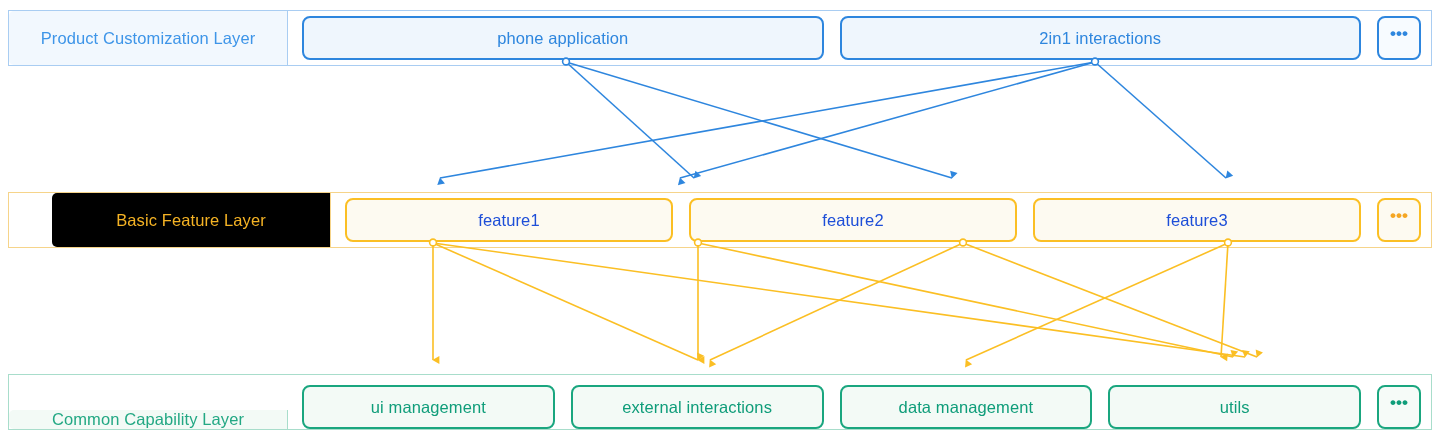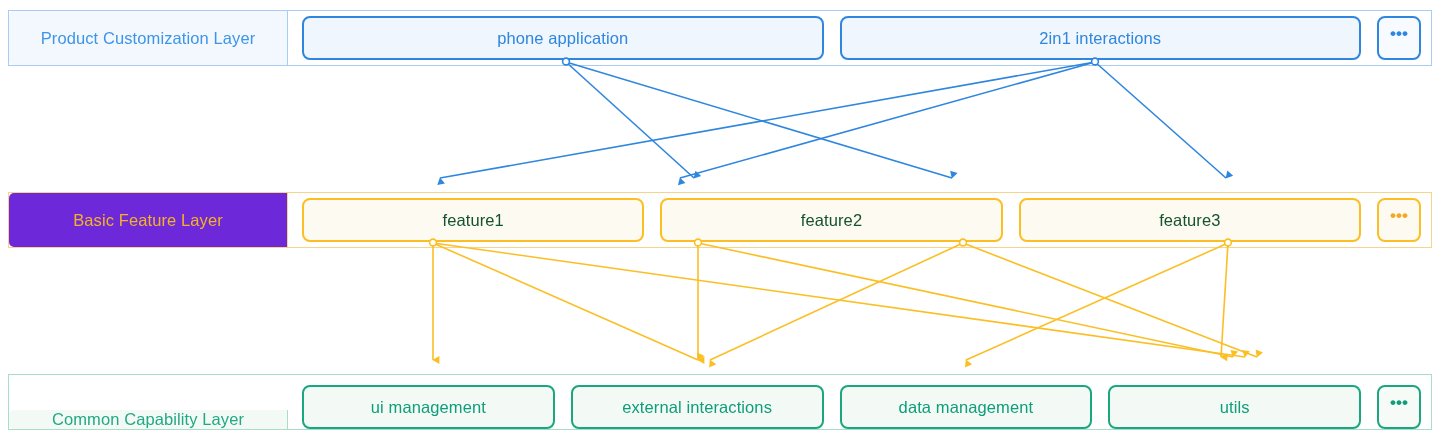--- a/index.html
+++ b/index.html
@@ -33,21 +33,21 @@
     display:flex;
     align-items:center;
     justify-content:center;
     border-right:1.5px solid;
     box-sizing:border-box;
     font-size:16.5px;
     letter-spacing:.1px;
     border-radius:5px 0 0 5px;
   }
   .blue  .layer-label{ background:#f2f8fe; border-right-color:#a9cdf2; color:#3e95e8; }
-  .amber .layer-label{ background:#6d28d9; border-right-color:#f6d48a; color:#f5b324; }
+  .amber .layer-label{ background:#000000; border-right-color:#f6d48a; color:#f5b324;margin-left:43px; }
   .green .layer-label{ background:#f3faf6; border-right-color:#a8ddcb; color:#23a884; }
 
   .layer-body{
     flex:1 1 auto;
     display:flex;
     align-items:center;
     gap:16px;
     padding:0 10px 0 14px;
     box-sizing:border-box;
   }
@@ -59,21 +59,21 @@
     border:2px solid;
     box-sizing:border-box;
     display:flex;
     align-items:center;
     justify-content:center;
     font-size:16.5px;
     font-weight:normal;
     letter-spacing:.1px;
   }
   .blue  .node{ background:#eff6fd; border-color:#2e86de; color:#2e86de; }
-  .amber .node{ background:#fdfaf1; border-color:#fbbf24; color:#14532d; }
+  .amber .node{ background:#fdfaf1; border-color:#fbbf24; color:#1d4ed8; }
   .green .node{ background:#f3faf6; border-color:#1aa67f; color:#0f9d7a; }
 
   .more-btn{
     flex:0 0 44px;
     width:44px;height:44px;
     border-radius:8px;
     border:2px solid;
     box-sizing:border-box;
     display:flex;align-items:center;justify-content:center;
     font-size:17px;

